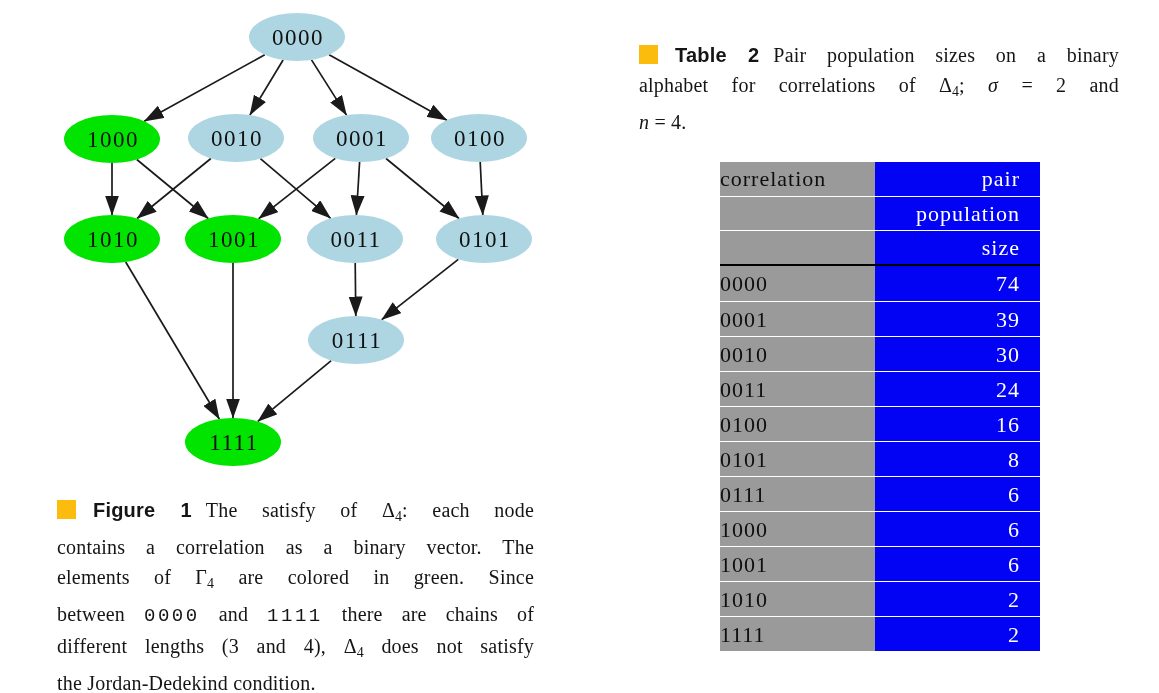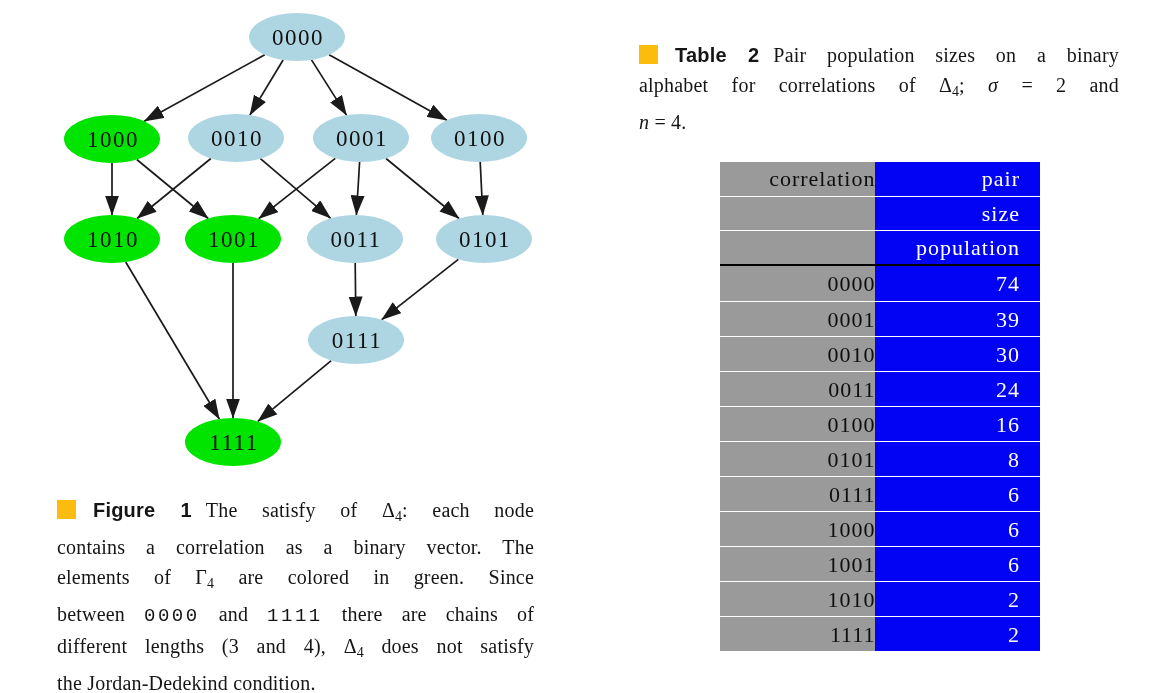--- a/index.html
+++ b/index.html
@@ -60,21 +60,21 @@
   }
   .trow { display: flex; box-sizing: border-box; }
   .hrow { height: 34px; line-height: 34px; }
   .drow { height: 35px; line-height: 35px; }
   .thead .trow:not(:first-child),
   .tbody .trow:not(:first-child) { border-top: 1px solid rgba(255,255,255,0.55); }
   .tcell-l {
     width: 157px; box-sizing: border-box;
     background: var(--tbl-gray, #9a9a9a);
     color: #0e0e0e;
-    text-align: right;
+    text-align: left;
   }
   .tcell-r {
     width: 166px; box-sizing: border-box;
     background: var(--tbl-blue, #0000f2);
     color: #ffffff;
     text-align: right;
     padding-right: 20px;
   }
   .header-rule { height: 2px; background: #000; }
 </style>
@@ -172,25 +172,25 @@
   </div>
 
   <div id="pop-table" class="pop-table">
     <div class="thead" id="pop-thead">
         <div class="trow hrow">
           <div class="tcell-l">correlation</div>
           <div class="tcell-r">pair</div>
         </div>
         <div class="trow hrow">
           <div class="tcell-l"></div>
-          <div class="tcell-r">size</div>
+          <div class="tcell-r">population</div>
         </div>
         <div class="trow hrow">
           <div class="tcell-l"></div>
-          <div class="tcell-r">population</div>
+          <div class="tcell-r">size</div>
         </div>
       </div>
     <div class="header-rule"></div>
     <div class="tbody" id="pop-tbody">
         <div class="trow drow">
           <div class="tcell-l">0000</div>
           <div class="tcell-r">74</div>
         </div>
         <div class="trow drow">
           <div class="tcell-l">0001</div>

